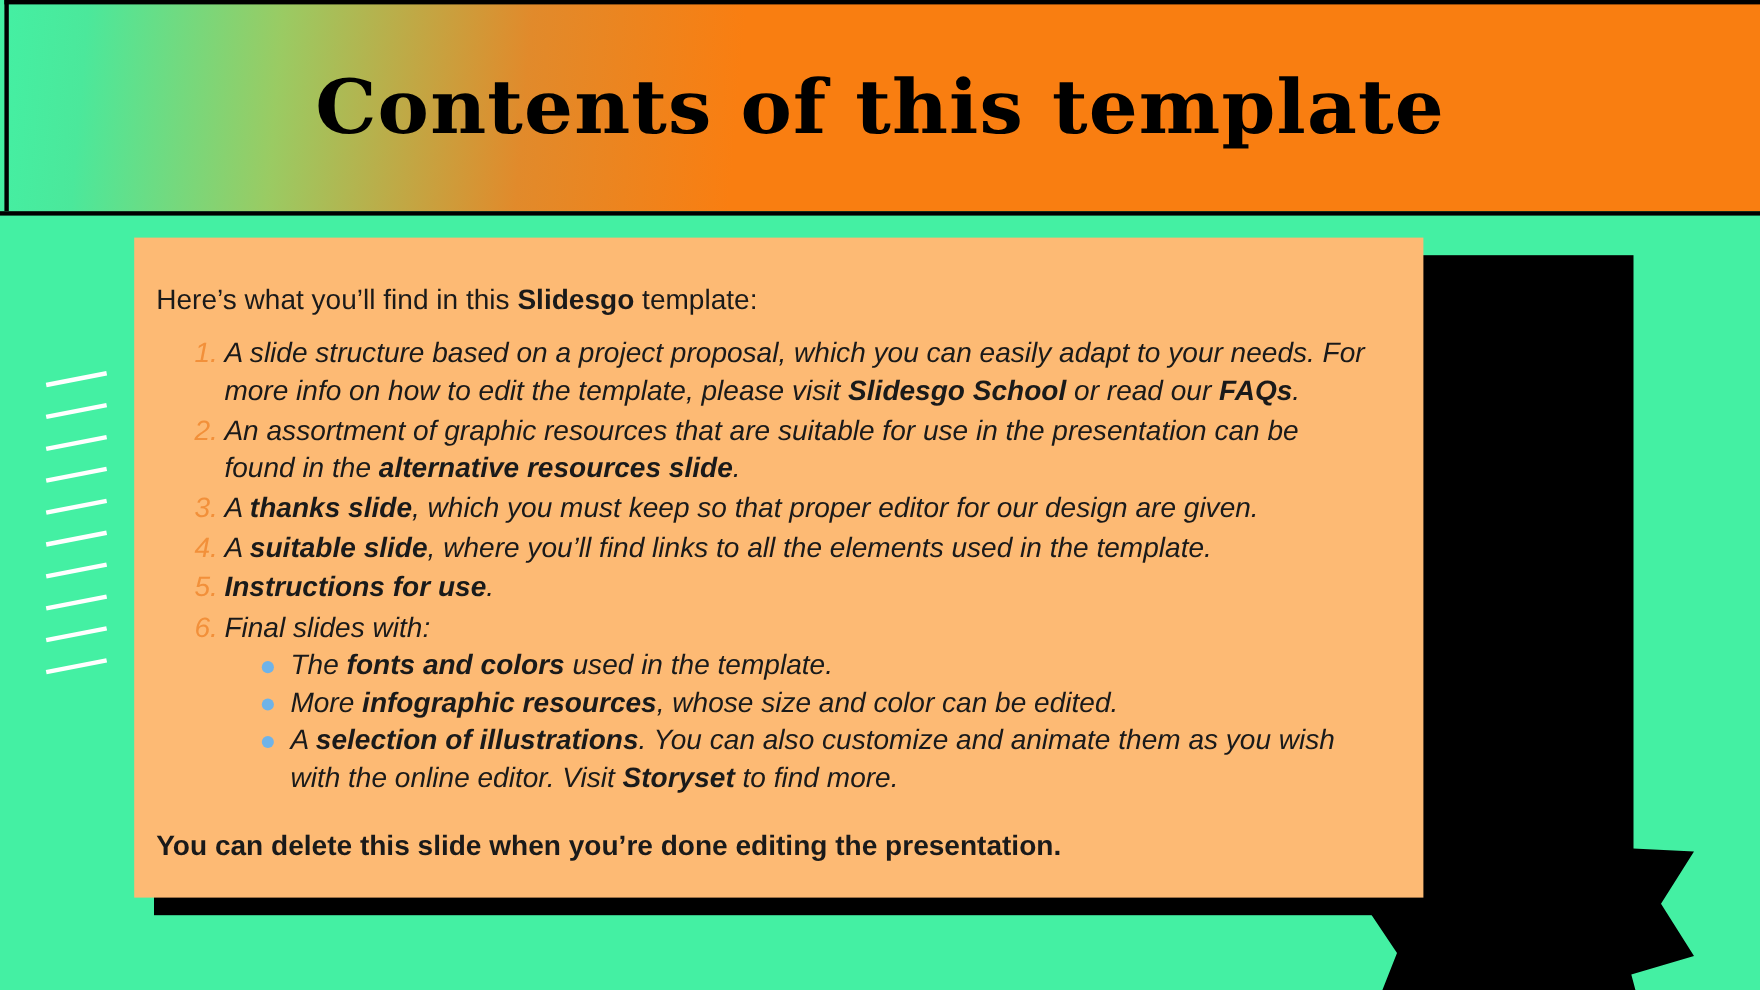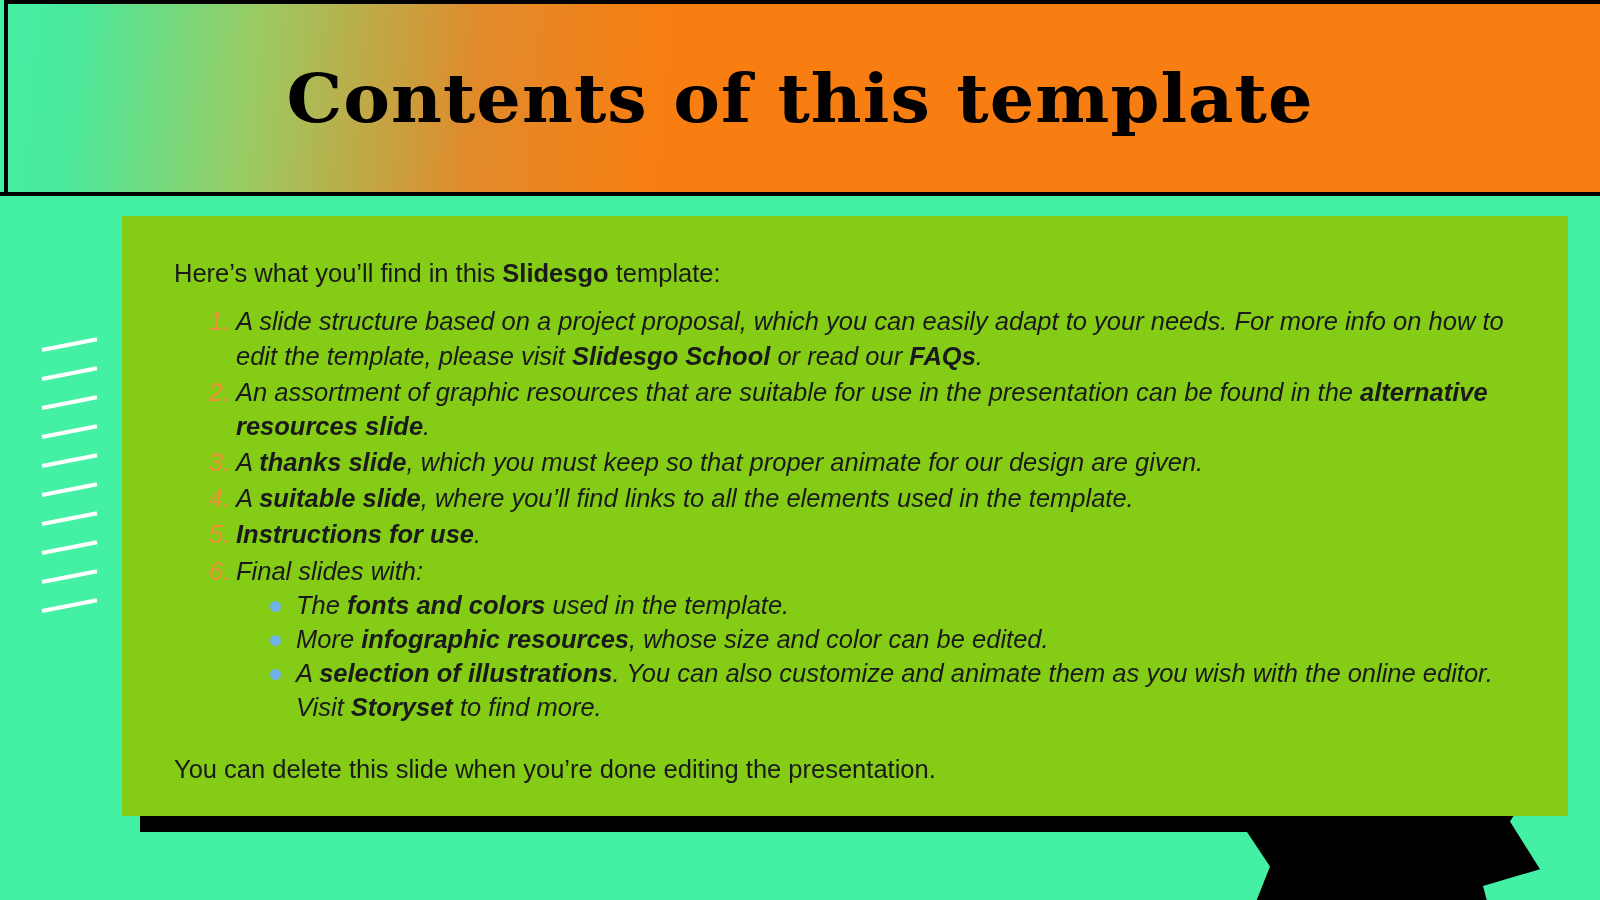--- a/index.html
+++ b/index.html
@@ -90,38 +90,39 @@
     left: 140px;
     top: 232px;
     width: 1345px;
     height: 600px;
     background: #000;
   }
   .card {
     position: absolute;
     left: 122px;
     top: 216px;
-    width: 1446px;
+    width: 1172px;
     height: 600px;
-    background: #84cc16;
+    background: #fdba74;
     box-sizing: border-box;
-    padding: 30px 44px 20px 52px;
+    padding: 30px 44px 20px 20px;
   }
 
   .intro {
     font-size: 25.5px;
     color: #1a1a1a;
     margin: 10px 0 14px 0;
     line-height: 1.35;
   }
   .outro {
     font-size: 25.5px;
     color: #1a1a1a;
     margin: 28px 0 0 0;
     line-height: 1.35;
+    font-weight: bold;
   }
   b { font-weight: bold; }
 
   ol.main-list {
     margin: 0;
     padding: 0 0 0 62px;
     list-style: none;
     counter-reset: item;
   }
   ol.main-list > li {
@@ -190,21 +191,21 @@
 <div class="starburst"></div>
 
 <div class="card-shadow"></div>
 
 <div class="card">
   <p class="intro" id="intro-text"><span>Here’s what you’ll find in this </span><b>Slidesgo</b><span> template:</span></p>
 
   <ol class="main-list" id="contents-list">
       <li><span><span>A slide structure based on a project proposal, which you can easily adapt to your needs. For more info on how to edit the template, please visit </span><b>Slidesgo School</b><span> or read our </span><b>FAQs</b><span>.</span></span></li>
       <li><span><span>An assortment of graphic resources that are suitable for use in the presentation can be found in the </span><b>alternative resources slide</b><span>.</span></span></li>
-      <li><span><span>A </span><b>thanks slide</b><span>, which you must keep so that proper animate for our design are given.</span></span></li>
+      <li><span><span>A </span><b>thanks slide</b><span>, which you must keep so that proper editor for our design are given.</span></span></li>
       <li><span><span>A </span><b>suitable slide</b><span>, where you’ll find links to all the elements used in the template.</span></span></li>
       <li><span><b>Instructions for use</b><span>.</span></span></li>
       <li><span><span>Final slides with:</span></span><ul class="sub-list">
           <li><span>The </span><b>fonts and colors</b><span> used in the template.</span></li>
           <li><span>More </span><b>infographic resources</b><span>, whose size and color can be edited.</span></li>
           <li><span>A </span><b>selection of illustrations</b><span>. You can also customize and animate them as you wish with the online editor. Visit </span><b>Storyset</b><span> to find more.</span></li>
         </ul></li>
     </ol>
 
   <p class="outro">You can delete this slide when you’re done editing the presentation.</p>

